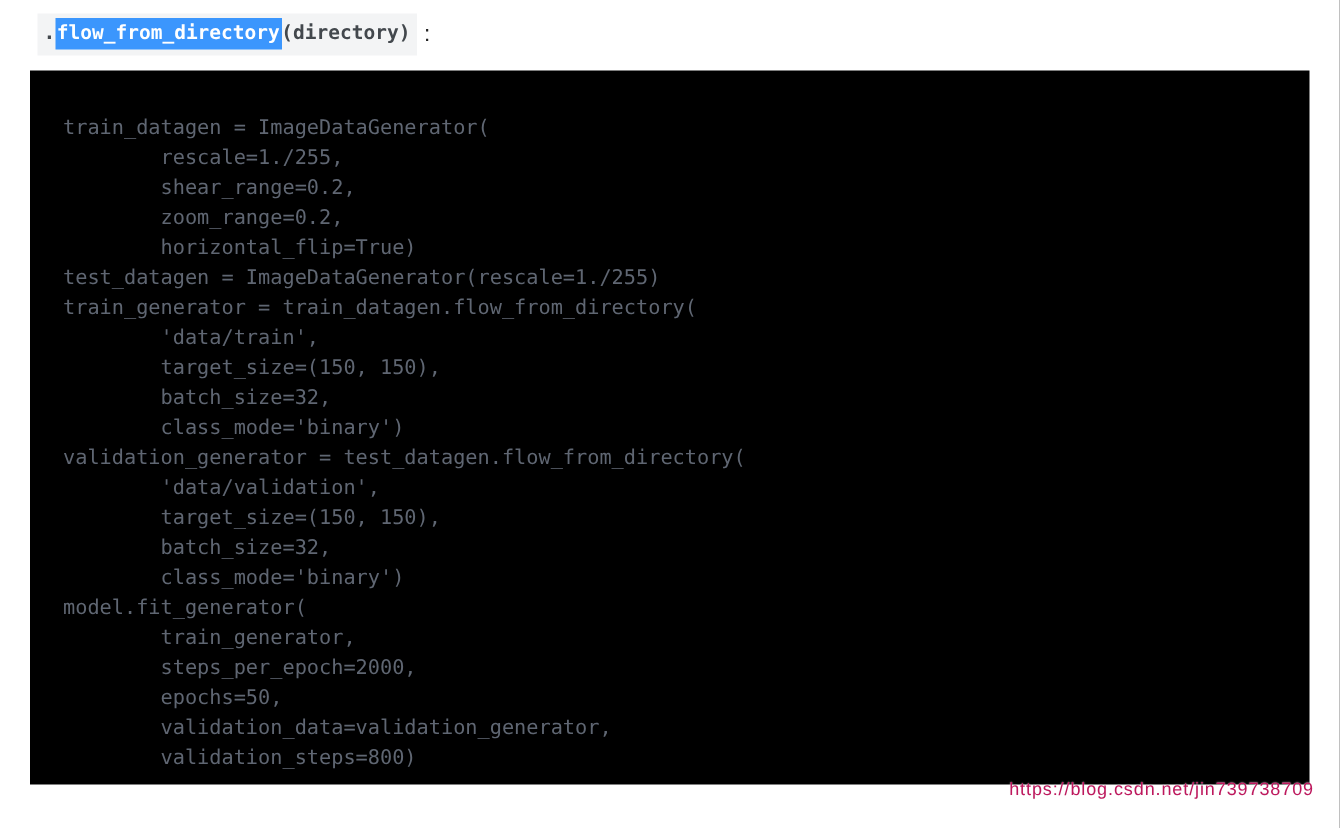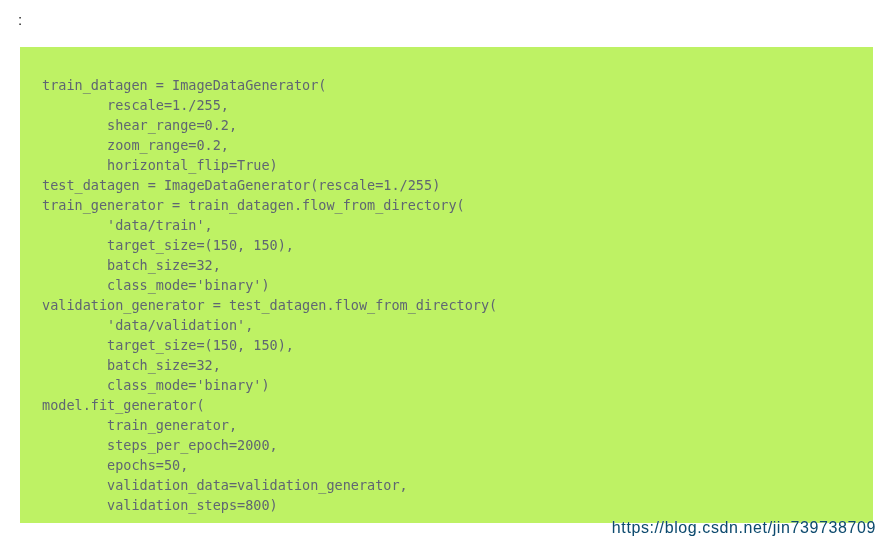--- a/index.html
+++ b/index.html
@@ -43,46 +43,46 @@
     color: #ffffff;
     padding: 3px 1px;
   }
   .code-block {
     position: absolute;
     left: 20px;
     top: 47px;
     width: 853px;
     height: 476px;
     box-sizing: border-box;
-    background: #bef264;
+    background: #000000;
     margin: 0;
     padding: 28px 18px 14px 22px;
     font-family: "DejaVu Sans Mono", "Liberation Mono", monospace;
     font-size: 13.5px;
     line-height: 20px;
     color: #5f6672;
     white-space: pre;
     overflow: hidden;
   }
   .watermark {
     position: absolute;
     right: 17px;
     top: 519px;
-    font-size: 16px;
+    font-size: 12px;
     letter-spacing: 0.6px;
-    color: #0c4a6e;
+    color: #be185d;
     text-shadow: 0 0 1px #f2f3f5;
     white-space: nowrap;
   }
 </style>
 </head>
 <body>
 
 <div class="heading">
-  <span class="heading-suffix">:</span>
+  <span class="inline-code"><span>.</span><span class="hl">flow_from_directory</span><span>(directory)</span></span><span class="heading-suffix">:</span>
 </div>
 
 <pre class="code-block">train_datagen = ImageDataGenerator(
         rescale=1./255,
         shear_range=0.2,
         zoom_range=0.2,
         horizontal_flip=True)
 test_datagen = ImageDataGenerator(rescale=1./255)
 train_generator = train_datagen.flow_from_directory(
         'data/train',

